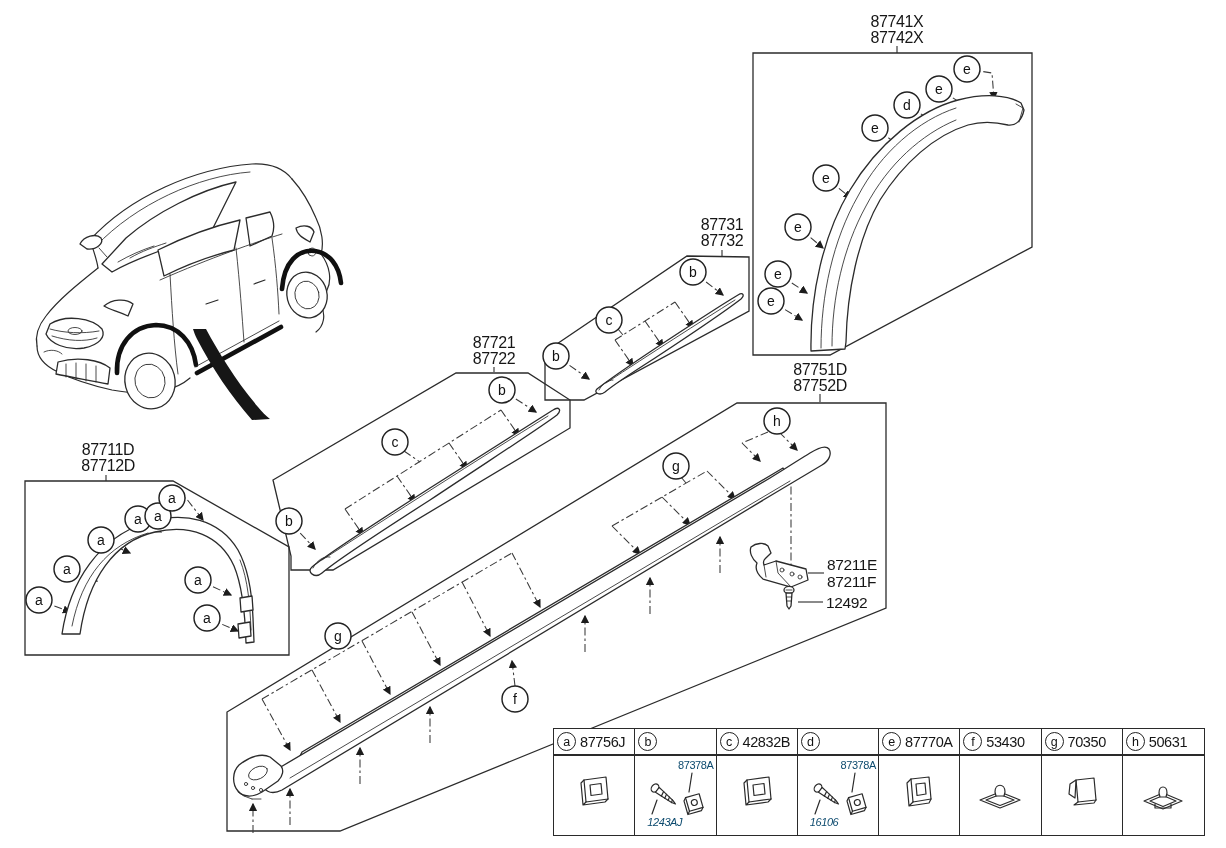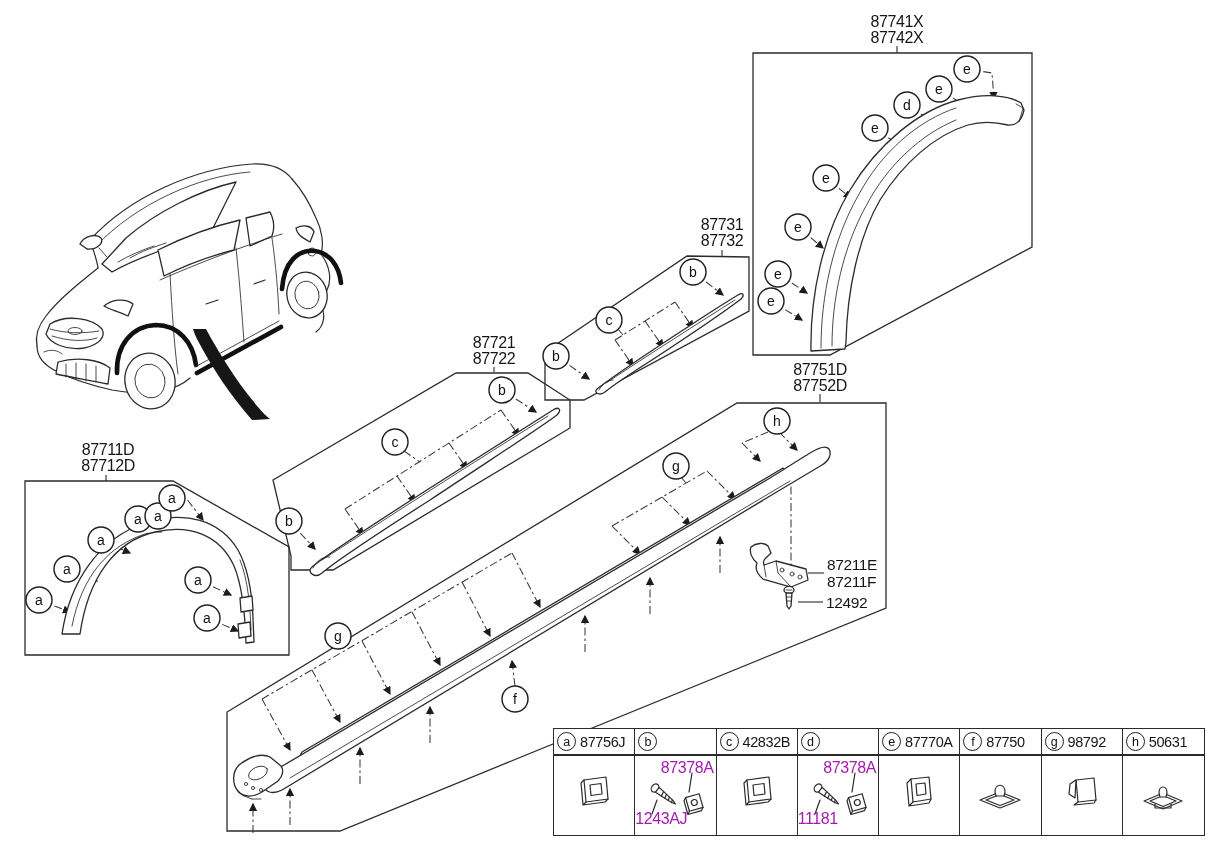--- a/index.html
+++ b/index.html
@@ -24,23 +24,23 @@
           grid-template-columns:repeat(8,1fr);box-sizing:border-box;}
   .lcol{border-right:1.2px solid #2a2a2a;display:flex;flex-direction:column;min-width:0;}
   .lcol:last-child{border-right:none;}
   .lhead{height:25px;flex:none;border-bottom:2.4px solid #2a2a2a;display:flex;
          align-items:center;gap:4px;padding:0 2px 0 3px;font-size:14.5px;color:#161616;
          letter-spacing:-0.4px;white-space:nowrap;}
   .lkey{width:17px;height:17px;flex:none;border:1.3px solid #222;border-radius:50%;
         display:flex;align-items:center;justify-content:center;font-size:12.5px;color:#111;}
   .lbody{flex:1;position:relative;display:flex;align-items:center;justify-content:center;}
   .lbody svg{position:static;}
-  .tag{position:absolute;font-size:16px;color:#a21caf;letter-spacing:-0.4px;}
+  .tag{position:absolute;font-size:11px;color:#0c4a6e;letter-spacing:-0.4px;}
   .t-top{top:3px;right:2px;}
-  .t-bot{bottom:8px;left:0;}
+  .t-bot{bottom:8px;left:12px;font-style:italic;}
   .ico{fill:none;stroke:#2b2b2b;stroke-width:1.2px;stroke-linejoin:round;stroke-linecap:round;}
   .icf{fill:#fff;stroke:#2b2b2b;stroke-width:1.2px;stroke-linejoin:round;}
 </style>
 </head>
 <body>
 
 <div class="stage">
 
 <svg width="1226" height="848" viewBox="0 0 1226 848">
   <defs>
@@ -444,21 +444,21 @@
     </div>
   </div>
 
   <div class="lcol">
     <div class="lhead">
       <span class="lkey">d</span>
       <span></span>
     </div>
     <div class="lbody">
       <span class="tag t-top">87378A</span>
-      <span class="tag t-bot">11181</span>
+      <span class="tag t-bot">16106</span>
       <svg width="80" height="80" viewBox="0 0 80 80">
         <path class="ico" d="M57,17 L54,36"></path>
         <path class="ico" d="M17,58 L22,44"></path>
         <g transform="translate(20,32) rotate(38)">
           <ellipse class="icf" cx="0" cy="0" rx="3.4" ry="4.4"></ellipse>
           <path class="icf" d="M3,-3 L8,-2.6 L22,-1.2 L26,0 L22,1.2 L8,2.6 L3,3 Z"></path>
           <path class="ico" d="M9,-2.5 L10,2.5 M13,-2.1 L14,2.1 M17,-1.7 L18,1.7 M21,-1.3 L22,1.3"></path>
         </g>
         <g transform="translate(48,38) rotate(-8)">
           <path class="icf" d="M2,4 L16,2 L18,16 L4,18 Z"></path>
@@ -479,35 +479,35 @@
         <path class="icf" d="M20,11 L38,9 L40,31 L22,34 Z"></path>
             <path class="icf" d="M25,16 L34,15 L35,26 L26,27.5 Z"></path>
         <path class="ico" d="M20,11 L16,15 L18,38 L22,34 M18,38 L38,35 L40,31"></path>
       </svg>
     </div>
   </div>
 
   <div class="lcol">
     <div class="lhead">
       <span class="lkey">f</span>
-      <span>87750</span>
+      <span>53430</span>
     </div>
     <div class="lbody">
       <svg width="56" height="56" viewBox="0 0 56 56">
         <path class="icf" d="M8,32 L28,24 L48,32 L28,40 Z"></path>
         <path class="ico" d="M14,32 L28,26.5 L42,32 L28,37.5 Z"></path>
         <path class="icf" d="M23,24 C23,15 33,15 33,24 L32,28 L24,28 Z"></path>
       </svg>
     </div>
   </div>
 
   <div class="lcol">
     <div class="lhead">
       <span class="lkey">g</span>
-      <span>98792</span>
+      <span>70350</span>
     </div>
     <div class="lbody">
       <svg width="56" height="56" viewBox="0 0 56 56">
         <path class="icf" d="M22,12 L40,10 L42,32 L24,34 Z"></path>
         <path class="icf" d="M22,12 L16,16 L15,26 L21,30 Z"></path>
         <path class="ico" d="M24,34 L20,37 L40,35 L42,32"></path>
       </svg>
     </div>
   </div>
 

